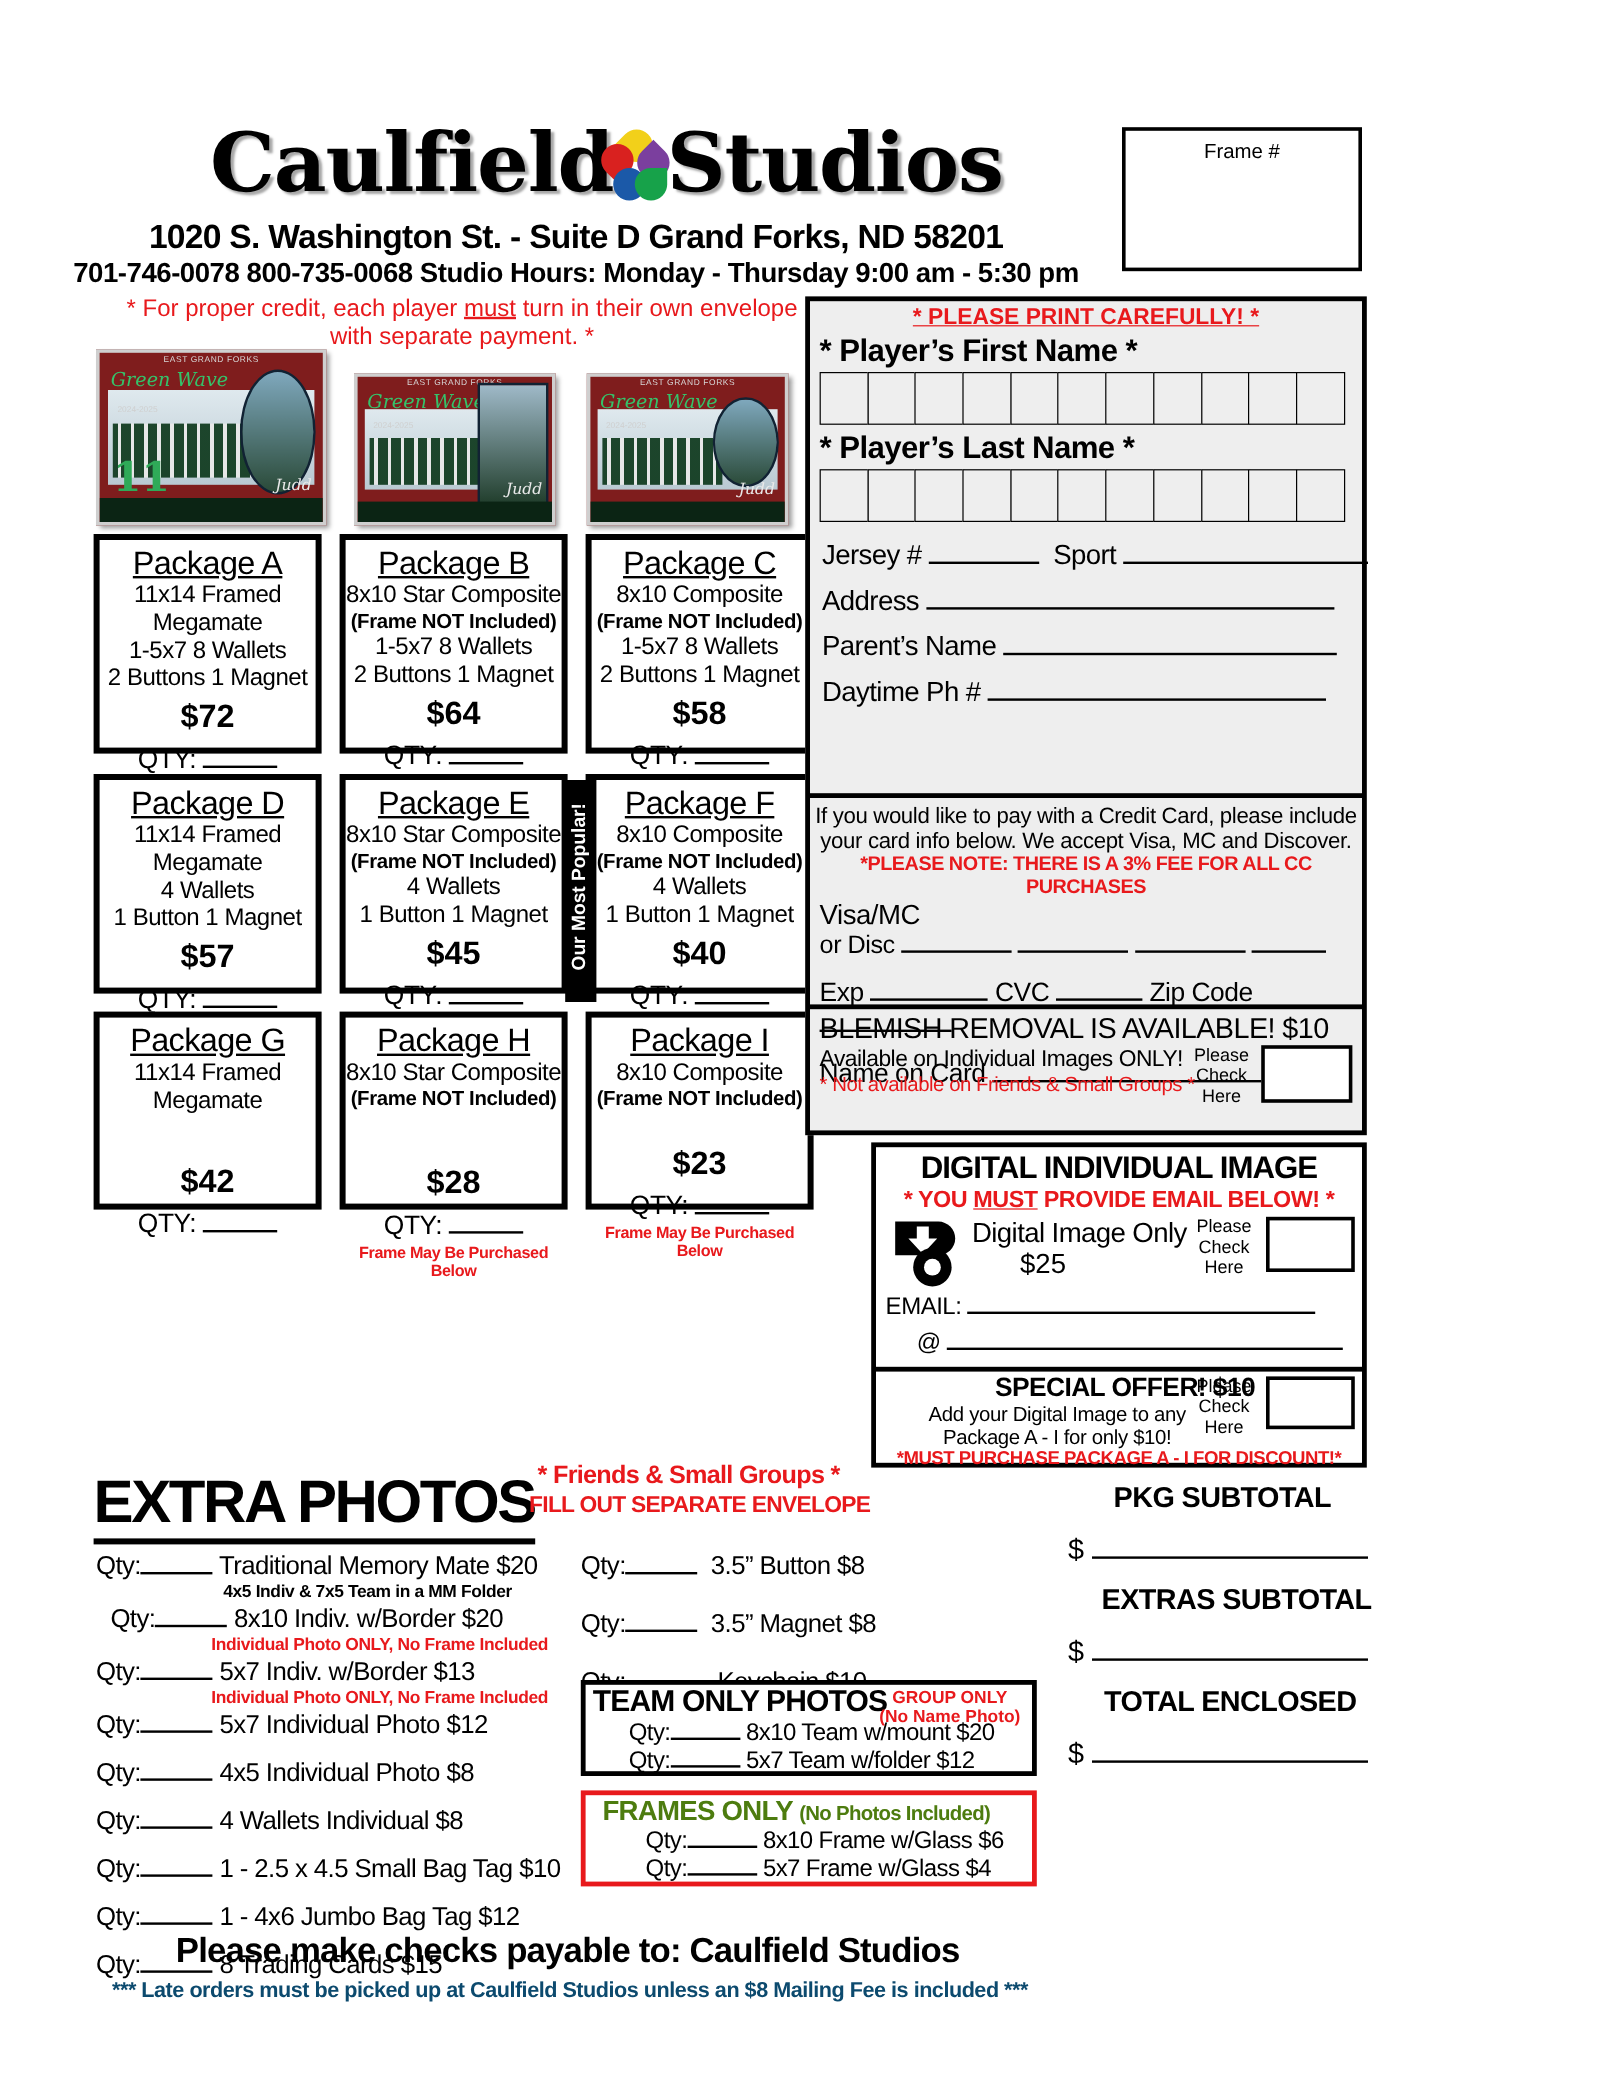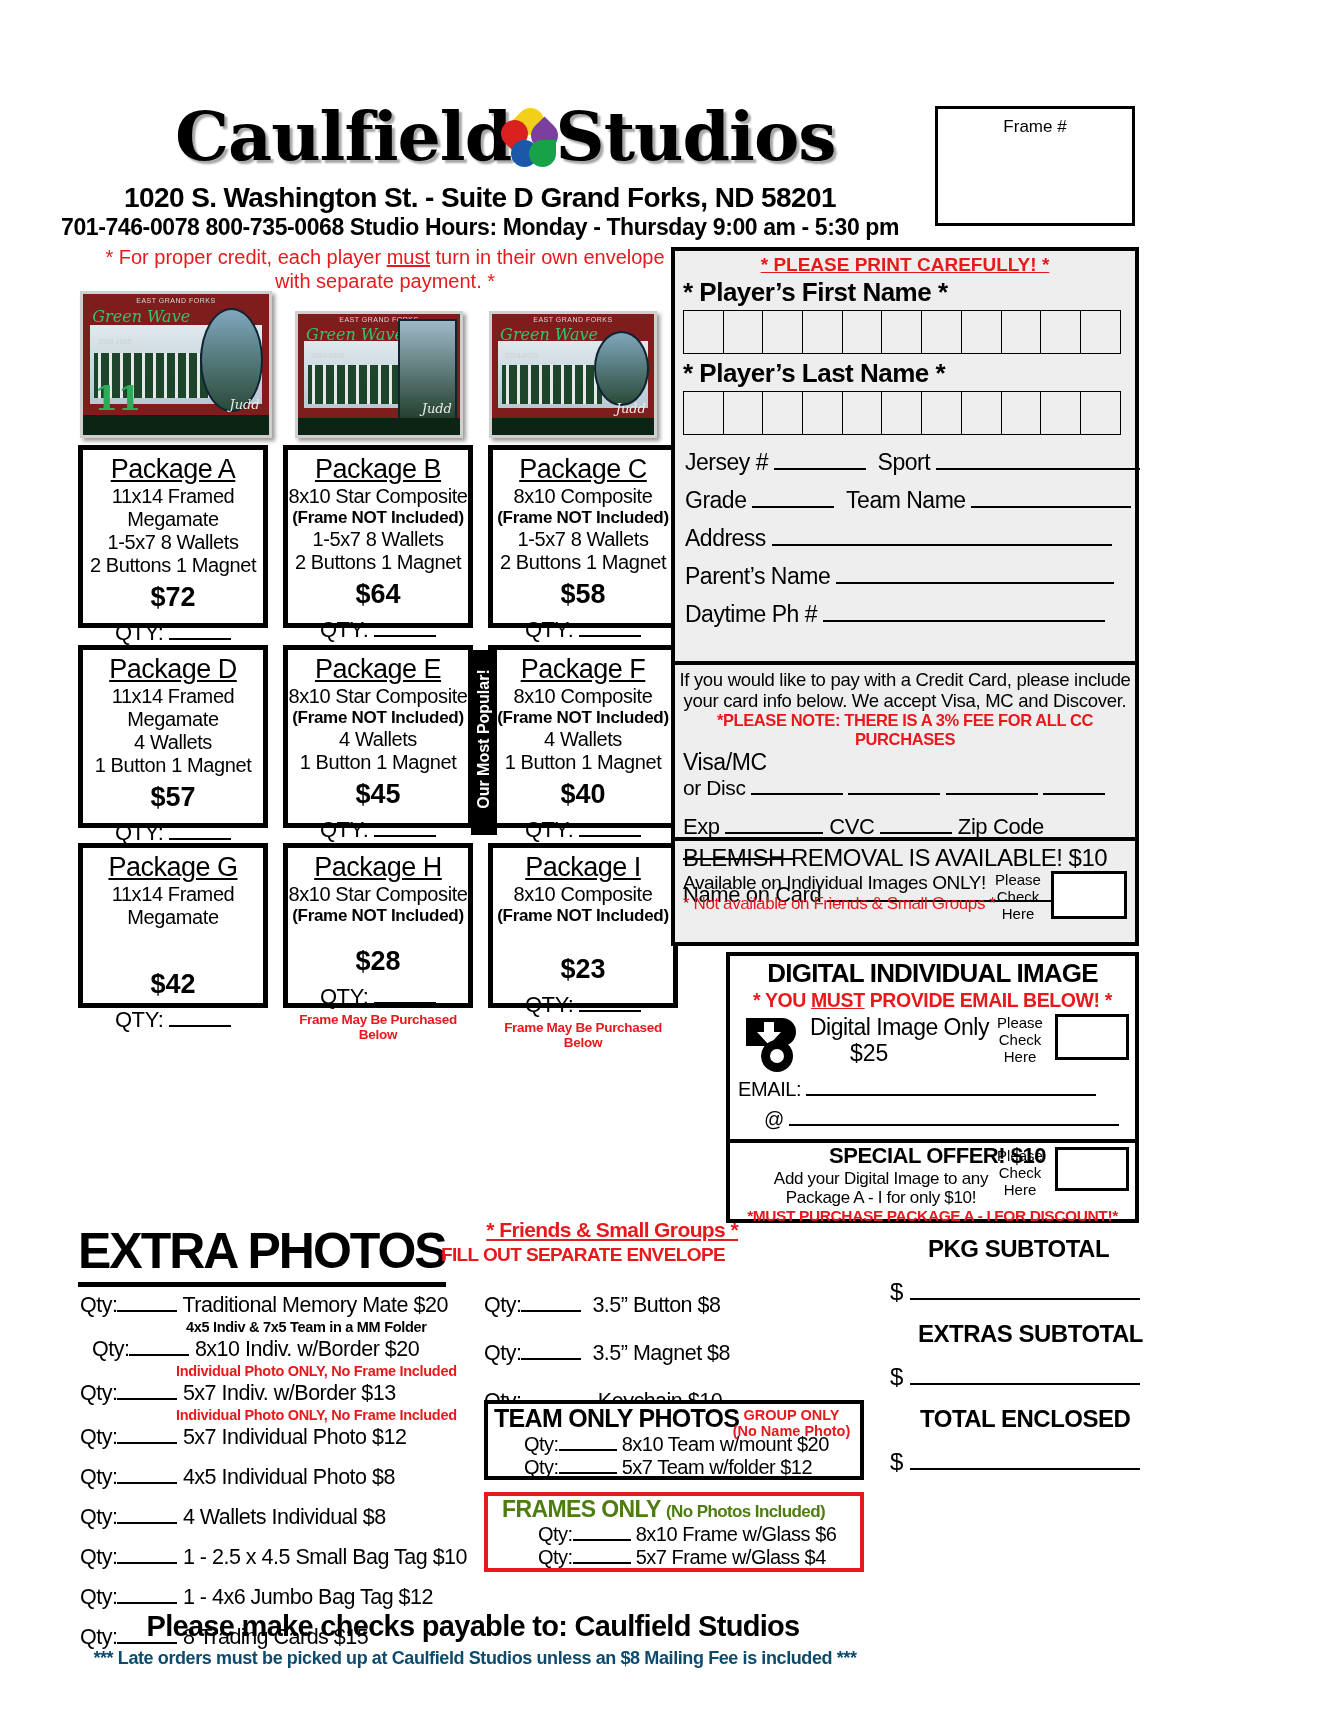--- a/index.html
+++ b/index.html
@@ -121,22 +121,22 @@
   #special .h { font-size:22px; font-weight:bold; margin-left:10px; letter-spacing:-.5px; }
   #special .l { font-size:17px; text-align:center; line-height:19px; letter-spacing:-.3px;
                 width:290px; margin-left:6px; }
   #special .w { font-size:15.5px; font-weight:bold; color:#e8191c; text-align:center;
                 letter-spacing:-.4px; }
 
   
   #extra-title { position:absolute; left:78px; top:1222px; font-size:50px;
                  font-weight:bold; letter-spacing:-2px; border-bottom:5px solid #000;
                  padding-bottom:2px; }
-  #fsg { position:absolute; left:448px; top:1218px; width:290px; text-align:right;
-         font-size:21px; font-weight:bold; color:#e8191c; letter-spacing:-.6px;text-decoration:underline; }
+  #fsg { position:absolute; left:448px; top:1218px; width:290px; text-align:left;
+         font-size:21px; font-weight:bold; color:#e8191c; letter-spacing:-.6px; }
   #fsg2 { position:absolute; left:428px; top:1244px; width:310px; text-align:center;
           font-size:19px; font-weight:bold; color:#e8191c; letter-spacing:-.6px; }
   .exrow { position:absolute; font-size:21.5px; letter-spacing:-.5px; white-space:nowrap; }
   .exrow u { text-decoration:none; border-bottom:2px solid #000; display:inline-block;
              width:60px; }
   .exsub { position:absolute; font-size:14.5px; font-weight:bold; letter-spacing:-.3px; }
   .exsub.r { color:#e8191c; }
 
   
   #team-only { position:absolute; left:484px; top:1400px; width:380px; height:80px;
@@ -293,21 +293,21 @@
   <div class="title">Package G</div>
   <div class="line">11x14 Framed</div>
   <div class="line">Megamate</div>
   <div class="price" style="margin-top:40px;">$42</div>
   <div class="qty"><span>QTY:</span> <u></u></div>
 </div>
 <div class="pkg" style="left:283px; top:843px; width:190px; height:165px;">
   <div class="title">Package H</div>
   <div class="line">8x10 Star Composite</div>
   <div class="small">(Frame NOT Included)</div>
-  <div class="price" style="margin-top:20px;">$28</div>
+  <div class="price" style="margin-top:44px;">$28</div>
   <div class="qty"><span>QTY:</span> <u></u></div>
   <div class="fmb">Frame May Be Purchased Below</div>
 </div>
 <div class="pkg" style="left:488px; top:843px; width:190px; height:165px;">
   <div class="title">Package I</div>
   <div class="line">8x10 Composite</div>
   <div class="small">(Frame NOT Included)</div>
   <div class="price" style="margin-top:28px;">$23</div>
   <div class="qty"><span>QTY:</span> <u></u></div>
   <div class="fmb">Frame May Be Purchased Below</div>
@@ -342,24 +342,20 @@
     <div></div>
       <div></div>
     <div></div>
       <div></div>
     <div></div>
   </div>
 
   <div class="frow" style="margin-top:14px;">
     <span>Jersey #</span> <u style="width:92px"></u>
     &nbsp;<span>Sport</span> <u style="width:204px"></u>
-  </div>
-  <div class="frow">
-    <span>Grade</span> <u style="width:82px"></u>
-    &nbsp;<span>Team Name</span> <u style="width:160px"></u>
   </div>
   <div class="frow">
     <span>Address</span> <u style="width:340px"></u>
   </div>
   <div class="frow">
     <span>Parent’s Name</span> <u style="width:278px"></u>
   </div>
   <div class="frow">
     <span>Daytime Ph #</span> <u style="width:282px"></u>
   </div>

